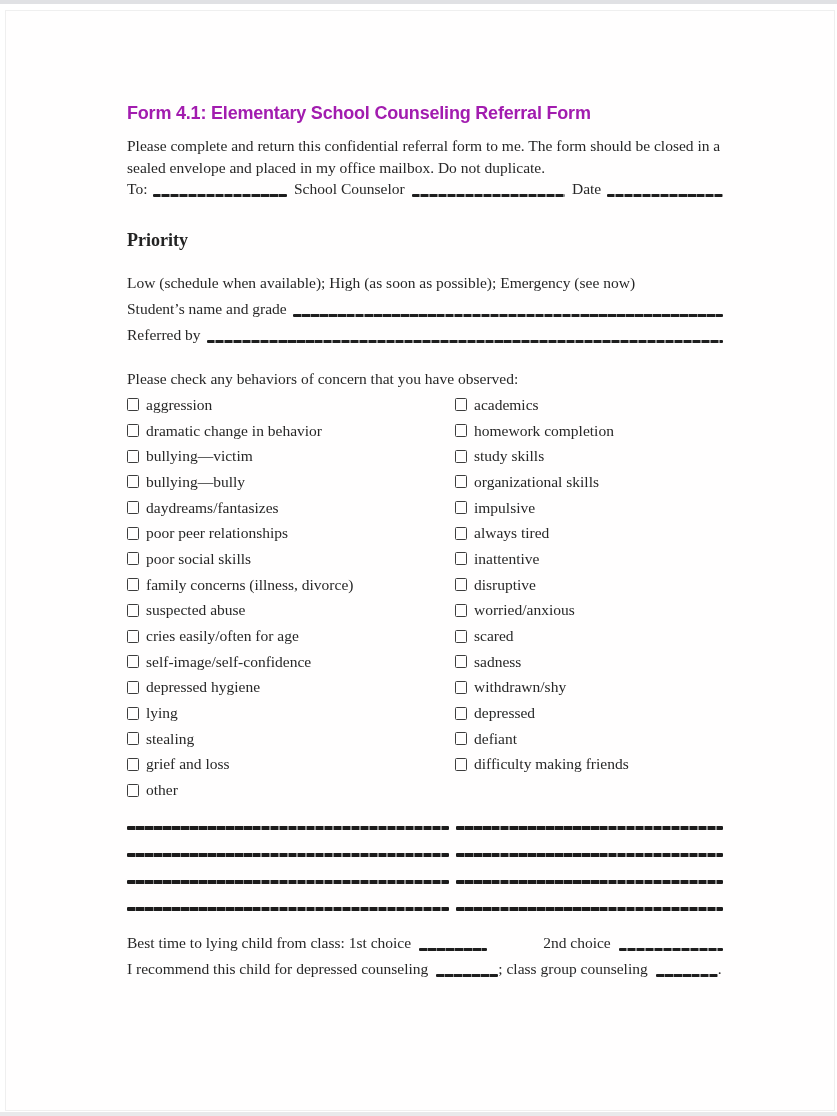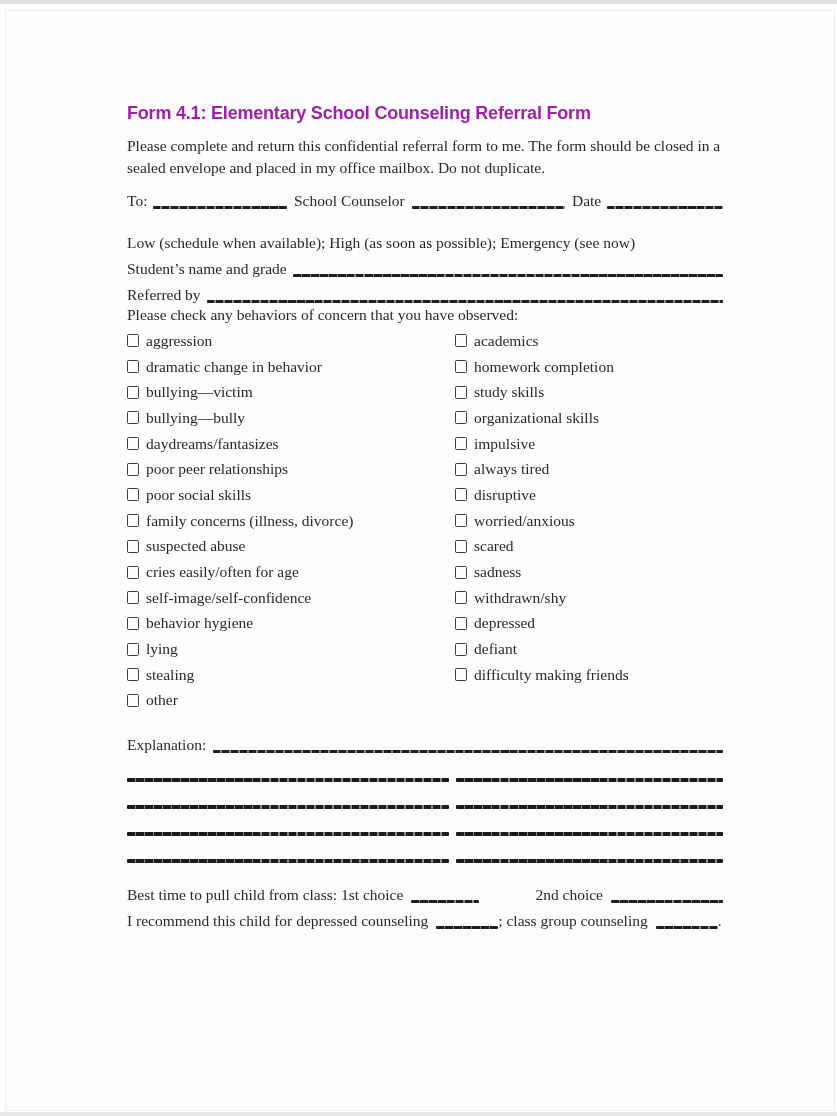--- a/index.html
+++ b/index.html
@@ -51,35 +51,35 @@
   .fill-row .lbl { flex: 0 0 auto; }
   .blank {
     display: inline-block;
     height: 3px;
     border-radius: 1px;
     background: repeating-linear-gradient(90deg, #1e1e1e 0 7.5px, #8a8a8a 7.5px 9px);
     align-self: flex-end;
     margin-bottom: 2px;
   }
   .blank.grow { flex: 1 1 auto; }
-  .to-row { margin-top: 12px; align-items: center; }
+  .to-row { margin-top: 0; align-items: center; }
   .to-row .b1 { width: 135px; margin-left: 6px; margin-right: 7px; }
   .to-row .b2 { width: 155px; margin-left: 7px; margin-right: 7px; }
   .to-row .b3 { margin-left: 6px; }
   .section-heading {
     margin-top: 30px;
     font-size: 18px;
     font-weight: bold;
     line-height: 22px;
     color: #232323;
   }
   .levels-line { margin-top: 22px; font-size: 15.5px; line-height: 20px; }
   .label-blank-row { margin-top: 6px; }
   .label-blank-row .blank { margin-left: 6px; }
-  .instruction { font-size: 15.5px; line-height: 20px; }
+  .instruction { margin-top: 24px; font-size: 15.5px; line-height: 20px; }
   .checklist { margin-top: 3px; display: flex; }
   .col-left  { width: 328px; flex: 0 0 328px; }
   .col-right { flex: 1 1 auto; }
   .check-row {
     display: flex;
     align-items: center;
     height: 25.7px;
     font-size: 15.5px;
   }
   .cb {
@@ -127,20 +127,21 @@
 
   <div class="fill-row to-row">
     <span class="lbl">To:</span>
     <span class="blank b1"></span>
     <span class="lbl">School Counselor</span>
     <span class="blank b2 grow"></span>
     <span class="lbl">Date</span>
     <span class="blank b3" style="width:117px"></span>
   </div>
 
+  <div class="section-heading">Priority</div>
 
   <div class="levels-line">Low (schedule when available); High (as soon as possible); Emergency (see now)</div>
 
   <div class="fill-row label-blank-row">
     <span class="lbl">Student’s name and grade</span>
     <span class="blank grow"></span>
   </div>
 
   <div class="fill-row label-blank-row">
     <span class="lbl">Referred by</span>
@@ -190,32 +191,36 @@
       <div class="check-row">
           <span class="cb"></span>
           <span>cries easily/often for age</span>
         </div>
       <div class="check-row">
           <span class="cb"></span>
           <span>self-image/self-confidence</span>
         </div>
       <div class="check-row">
           <span class="cb"></span>
-          <span>behavior hygiene</span>
+          <span>depressed hygiene</span>
         </div>
       <div class="check-row">
           <span class="cb"></span>
           <span>lying</span>
         </div>
       <div class="check-row">
           <span class="cb"></span>
           <span>stealing</span>
         </div>
       <div class="check-row">
           <span class="cb"></span>
+          <span>grief and loss</span>
+        </div>
+      <div class="check-row">
+          <span class="cb"></span>
           <span>other</span>
         </div>
     </div>
     <div class="col-right">
       <div class="check-row">
           <span class="cb"></span>
           <span>academics</span>
         </div>
       <div class="check-row">
           <span class="cb"></span>
@@ -232,20 +237,24 @@
       <div class="check-row">
           <span class="cb"></span>
           <span>impulsive</span>
         </div>
       <div class="check-row">
           <span class="cb"></span>
           <span>always tired</span>
         </div>
       <div class="check-row">
           <span class="cb"></span>
+          <span>inattentive</span>
+        </div>
+      <div class="check-row">
+          <span class="cb"></span>
           <span>disruptive</span>
         </div>
       <div class="check-row">
           <span class="cb"></span>
           <span>worried/anxious</span>
         </div>
       <div class="check-row">
           <span class="cb"></span>
           <span>scared</span>
         </div>
@@ -265,44 +274,40 @@
           <span class="cb"></span>
           <span>defiant</span>
         </div>
       <div class="check-row">
           <span class="cb"></span>
           <span>difficulty making friends</span>
         </div>
     </div>
   </div>
 
-  <div class="fill-row explain-row">
-    <span class="lbl">Explanation:</span>
-    <span class="blank grow"></span>
-  </div>
 
   <div class="explain-line">
       <span class="seg seg1"></span>
       <span class="seg seg2"></span>
     </div>
   <div class="explain-line">
       <span class="seg seg1"></span>
       <span class="seg seg2"></span>
     </div>
   <div class="explain-line">
       <span class="seg seg1"></span>
       <span class="seg seg2"></span>
     </div>
   <div class="explain-line">
       <span class="seg seg1"></span>
       <span class="seg seg2"></span>
     </div>
 
   <div class="fill-row footer1">
-    <span class="lbl">Best time to pull child from class: 1st choice</span>
+    <span class="lbl">Best time to lying child from class: 1st choice</span>
     <span class="blank b1"></span>
     <span class="spacer"></span>
     <span class="lbl">2nd choice</span>
     <span class="blank b2 grow"></span>
   </div>
 
   <div class="fill-row footer2">
     <span class="lbl">I recommend this child for depressed counseling</span>
     <span class="blank b1"></span>
     <span class="lbl">; class group counseling</span>

